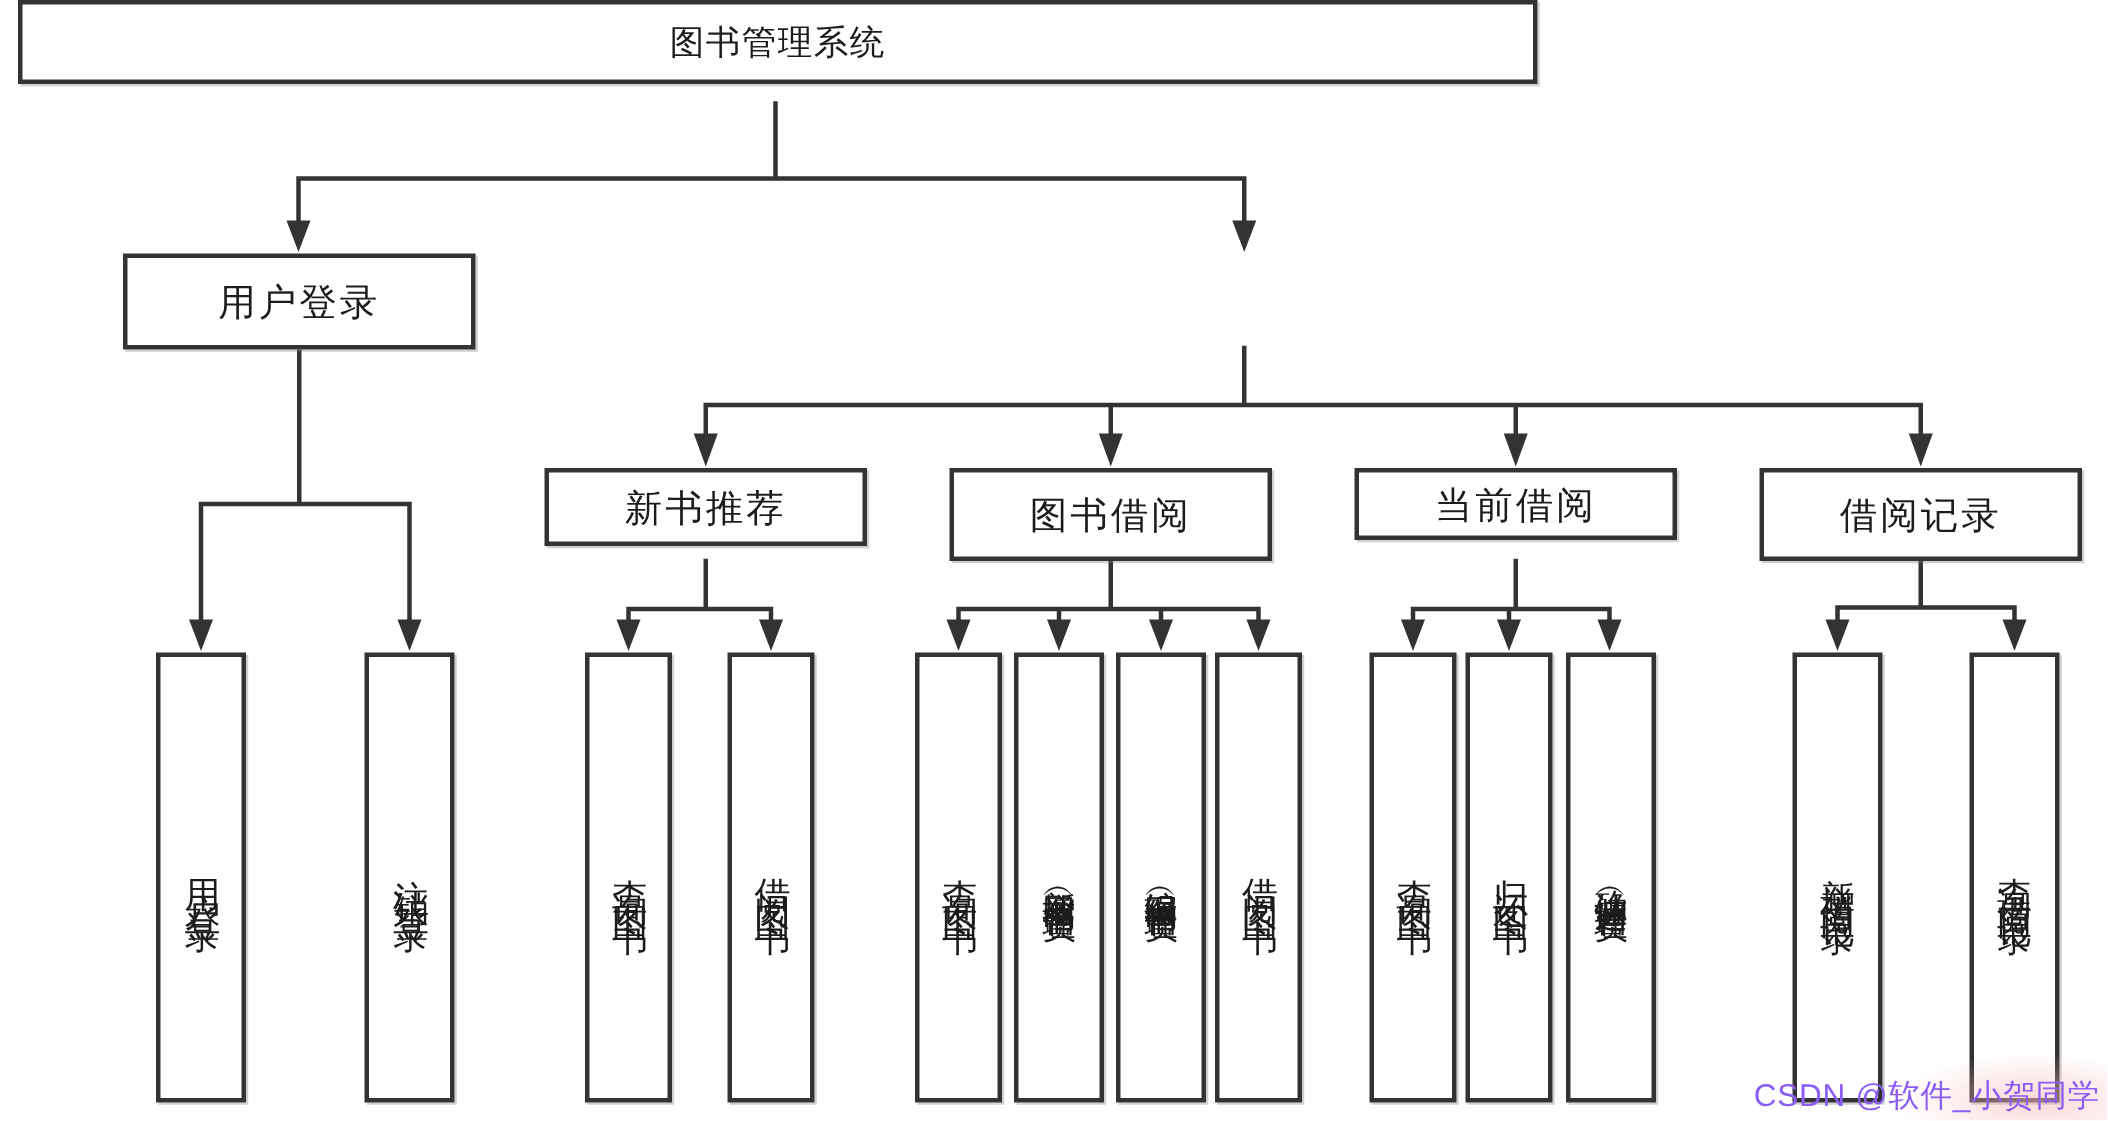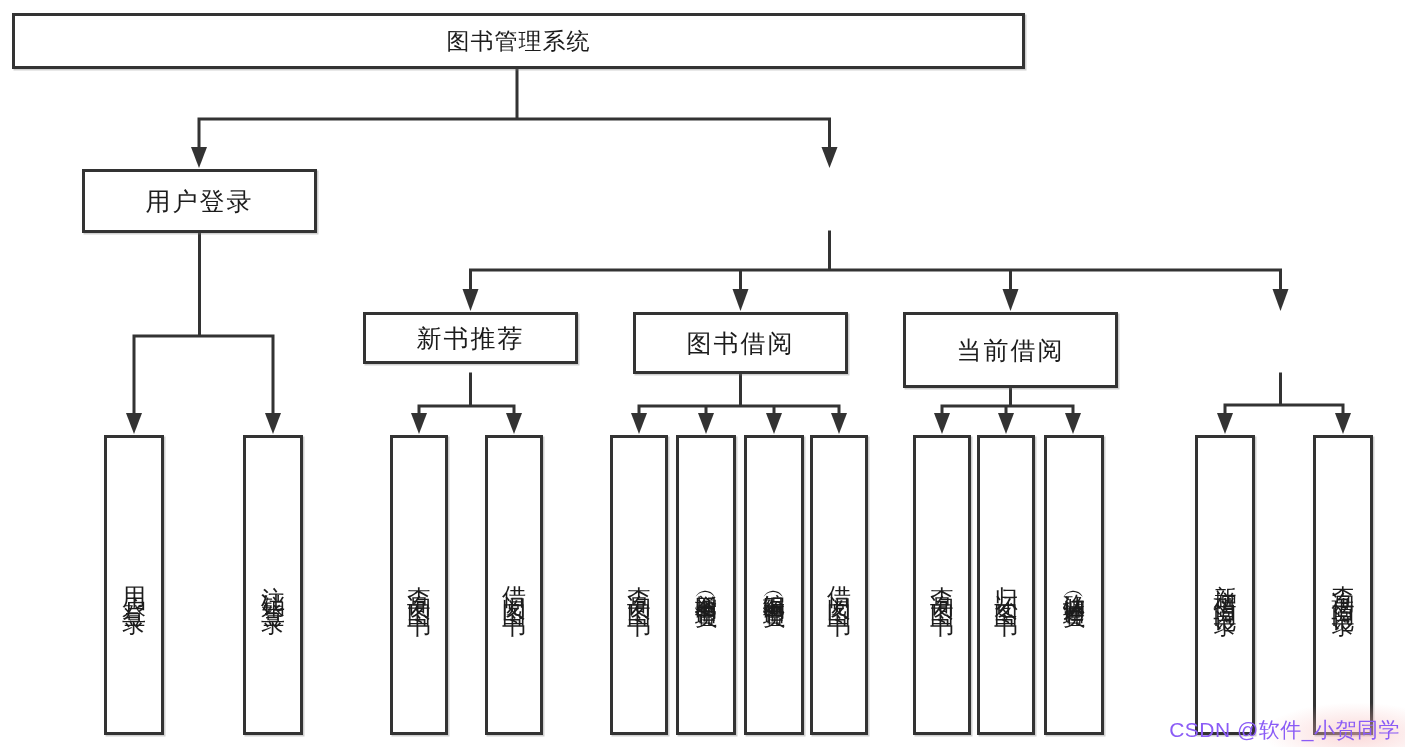--- a/index.html
+++ b/index.html
@@ -71,36 +71,39 @@
     <polygon class="arrow" points="698,413 714,413 706,434"></polygon>
     <polygon class="arrow" points="766,413 782,413 774,434"></polygon>
     <polygon class="arrow" points="831,413 847,413 839,434"></polygon>
     <polygon class="arrow" points="934,413 950,413 942,434"></polygon>
     <polygon class="arrow" points="998,413 1014,413 1006,434"></polygon>
     <polygon class="arrow" points="1065,413 1081,413 1073,434"></polygon>
     <polygon class="arrow" points="1217,413 1233,413 1225,434"></polygon>
     <polygon class="arrow" points="1335,413 1351,413 1343,434"></polygon>
   </svg>
 
-  <div class="box root" style="left:12px;top:13px;width:1013px;height:56px">
+  <div class="box root" style="left:12px;top:0;width:1013px;height:56px">
     <span class="hlabel">图书管理系统</span>
   </div>
 
   <div class="box" style="left:82px;top:169px;width:235px;height:64px">
     <span class="hlabel">用户登录</span>
   </div>
 
   <div class="box" style="left:363px;top:312px;width:215px;height:52px">
     <span class="hlabel">新书推荐</span>
   </div>
   <div class="box" style="left:633px;top:312px;width:215px;height:62px">
     <span class="hlabel">图书借阅</span>
   </div>
-  <div class="box" style="left:903px;top:312px;width:215px;height:76px">
+  <div class="box" style="left:903px;top:312px;width:215px;height:48px">
     <span class="hlabel">当前借阅</span>
+  </div>
+  <div class="box" style="left:1173px;top:312px;width:215px;height:62px">
+    <span class="hlabel">借阅记录</span>
   </div>
 
   <div class="box tall" style="left:104px;top:435px;width:60px;height:300px">
     <span class="vtext">用户登录</span>
   </div>
   <div class="box tall" style="left:243px;top:435px;width:60px;height:300px">
     <span class="vtext">注销登录</span>
   </div>
 
   <div class="box tall" style="left:390px;top:435px;width:58px;height:300px">

